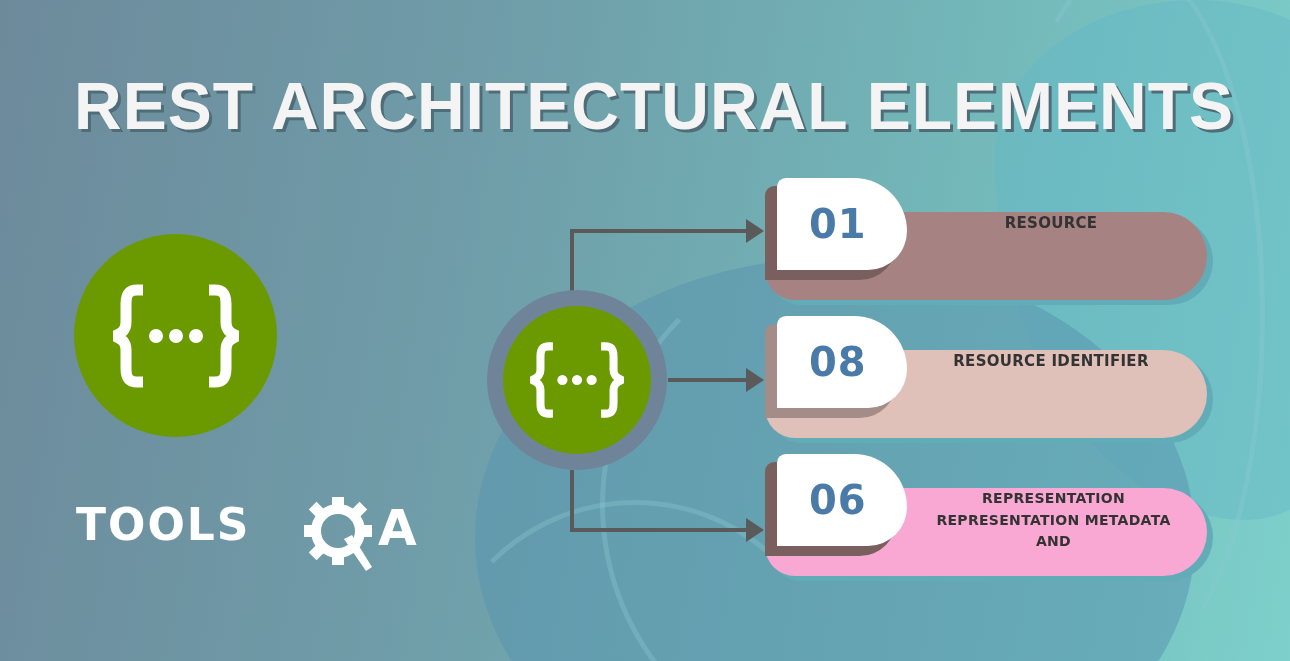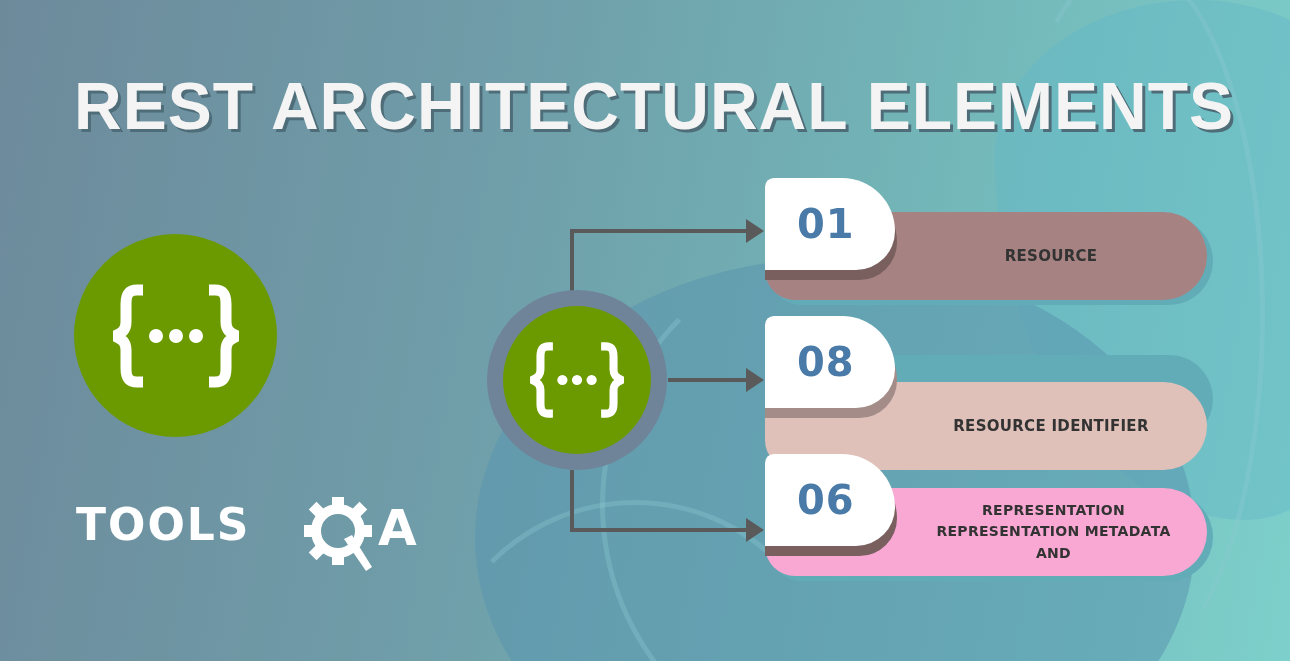--- a/index.html
+++ b/index.html
@@ -61,33 +61,33 @@
   }
 
   .card { position: absolute; left: 765px; width: 450px; height: 125px; }
   .card .pill-shadow {
     position: absolute; left: 6px; top: 39px; width: 442px; height: 88px;
     border-radius: 0 44px 44px 30px; background: #62acb8;
   }
   .card .pill {
     position: absolute; left: 0; top: 34px; width: 442px; height: 88px;
     border-radius: 0 44px 44px 30px;
-    display: flex; align-items: center; justify-content: center;
+    display: flex; align-items: flex-start; justify-content: center;
   }
   .card .pill-label {
     margin-left: 130px; text-align: center;
     font-family: "DejaVu Sans", sans-serif; font-weight: 700;
     font-size: 15px; line-height: 22px; color: #333333; letter-spacing: 0.3px;
   }
   .card .tab-shadow {
     position: absolute; left: 0; top: 8px; width: 132px; height: 94px;
     border-radius: 10px 60px 40px 0;
   }
   .card .tab {
-    position: absolute; left: 0; top: 0; width: 130px; height: 92px;
+    position: absolute; left: 12px; top: 0; width: 130px; height: 92px;
     background: #ffffff; border-radius: 10px 60px 44px 0;
     display: flex; align-items: center; padding-left: 32px; box-sizing: border-box;
   }
   .card .tab-num {
     font-family: "DejaVu Sans", sans-serif; font-weight: 700;
     font-size: 40px; color: #4a7aa8; letter-spacing: 1px;
   }
   .card-1 { top: 178px; }
   .card-2 { top: 316px; }
   .card-3 { top: 454px; }
@@ -163,21 +163,21 @@
     <div class="pill-label">RESOURCE</div>
   </div>
   <div class="tab-shadow" style="background:#7a5f5f;"></div>
   <div class="tab">
     <span class="tab-num">01</span>
   </div>
 </div>
 
 <div class="card card-2">
   <div class="pill-shadow"></div>
-  <div class="pill" style="background:#dfc1ba;margin-top:32px;">
+  <div class="pill" style="background:#dfc1ba;">
     <div class="pill-label">RESOURCE IDENTIFIER</div>
   </div>
   <div class="tab-shadow" style="background:#a48c88;"></div>
   <div class="tab">
     <span class="tab-num">08</span>
   </div>
 </div>
 
 <div class="card card-3">
   <div class="pill-shadow"></div>

